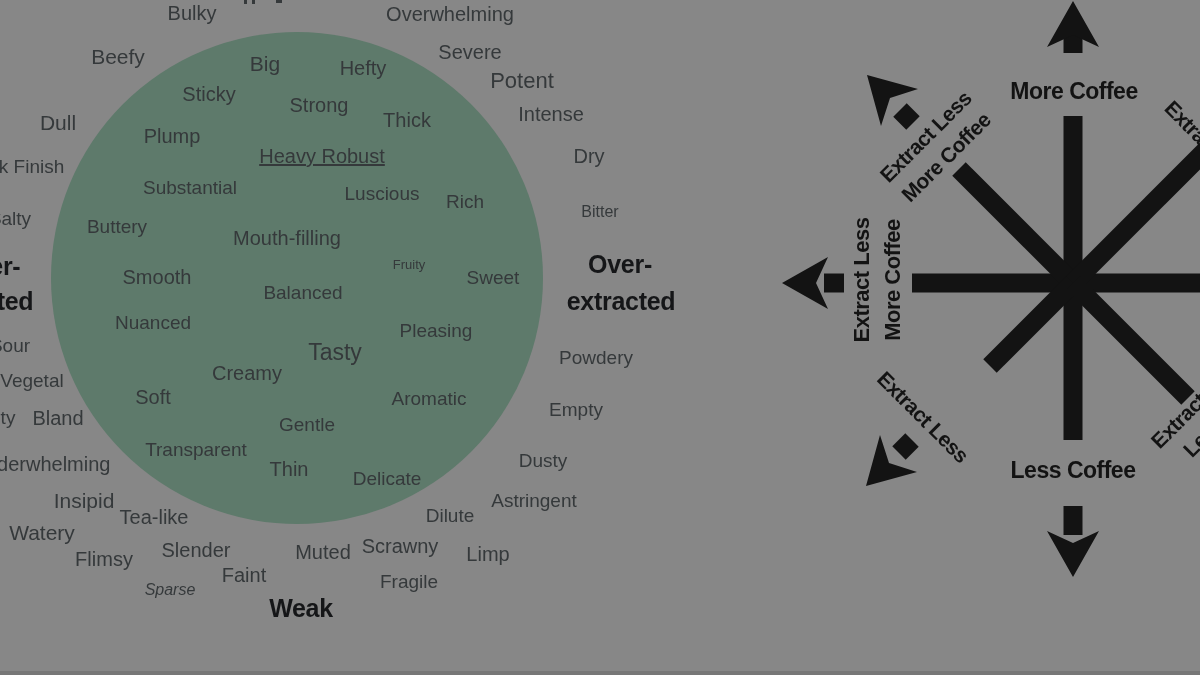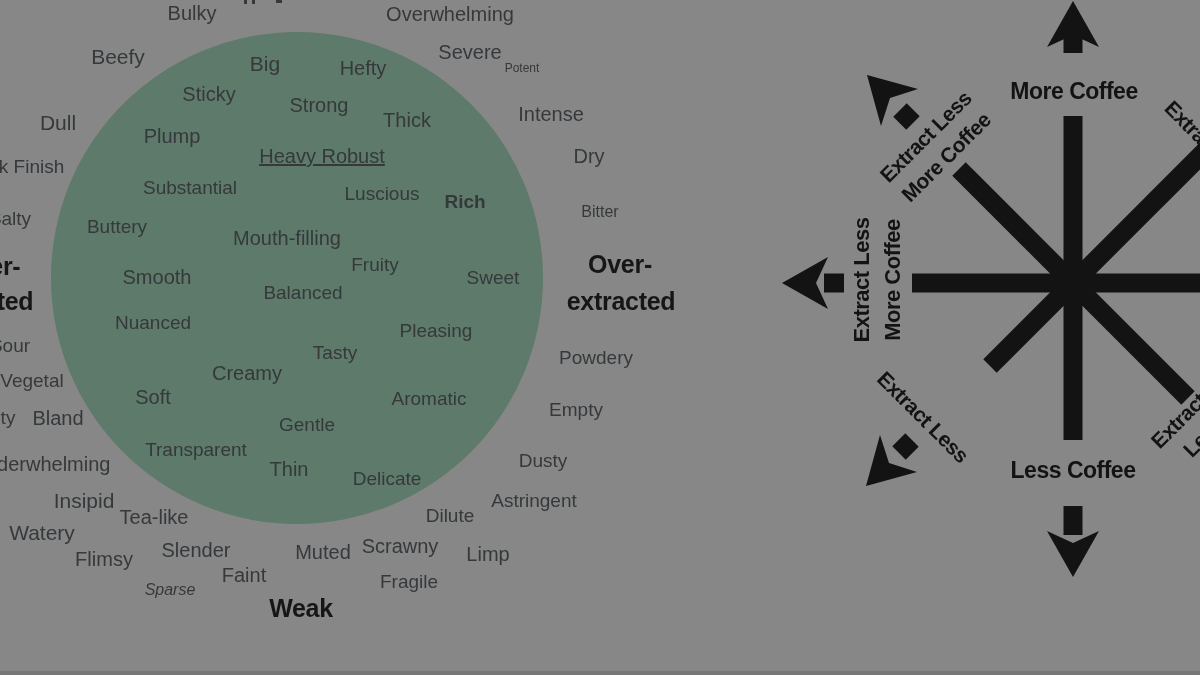--- a/index.html
+++ b/index.html
@@ -53,40 +53,40 @@
       <span class="w" style="left: 363px; top: 68px; font-size: 20px;">Hefty</span>
       <span class="w" style="left: 209px; top: 94px; font-size: 20px;">Sticky</span>
       <span class="w" style="left: 319px; top: 105px; font-size: 20px;">Strong</span>
       <span class="w" style="left: 58px; top: 122px; font-size: 21px;">Dull</span>
       <span class="w" style="left: 172px; top: 136px; font-size: 20px;">Plump</span>
       <span class="w" style="left: 407px; top: 120px; font-size: 20px;">Thick</span>
       <span class="w" style="left: 322px; top: 156px; font-size: 20px; text-decoration: underline;">Heavy Robust</span>
       <span class="w" style="left: 12px; top: 166px; font-size: 19px;">Quick Finish</span>
       <span class="w" style="left: 190px; top: 187px; font-size: 19px;">Substantial</span>
       <span class="w" style="left: 382px; top: 193px; font-size: 19px;">Luscious</span>
-      <span class="w" style="left: 465px; top: 201px; font-size: 19px; font-weight: bold;">Rich</span>
+      <span class="w" style="left: 465px; top: 201px; font-size: 19px;">Rich</span>
       <span class="w" style="left: 450px; top: 14px; font-size: 20px;">Overwhelming</span>
       <span class="w" style="left: 470px; top: 52px; font-size: 20px;">Severe</span>
-      <span class="w" style="left: 522px; top: 68px; font-size: 12px;">Potent</span>
+      <span class="w" style="left: 522px; top: 81px; font-size: 22px;">Potent</span>
       <span class="w" style="left: 551px; top: 114px; font-size: 20px;">Intense</span>
       <span class="w" style="left: 589px; top: 156px; font-size: 20px;">Dry</span>
       <span class="w" style="left: 600px; top: 212px; font-size: 16px;">Bitter</span>
       <span class="w" style="left: 10px; top: 218px; font-size: 19px;">Salty</span>
       <span class="w" style="left: 117px; top: 226px; font-size: 19px;">Buttery</span>
       <span class="w" style="left: 287px; top: 238px; font-size: 20px;">Mouth-filling</span>
       <span class="w bold" style="left: -19px; top: 266px; font-size: 25px;">Under-</span>
       <span class="w bold" style="left: -21px; top: 301px; font-size: 25px;">extracted</span>
       <span class="w" style="left: 157px; top: 277px; font-size: 20px;">Smooth</span>
       <span class="w" style="left: 303px; top: 292px; font-size: 19px;">Balanced</span>
-      <span class="w" style="left: 375px; top: 264px; font-size: 19px;">Fruity</span>
+      <span class="w" style="left: 409px; top: 264px; font-size: 13px;">Fruity</span>
       <span class="w" style="left: 493px; top: 277px; font-size: 19px;">Sweet</span>
       <span class="w" style="left: 153px; top: 322px; font-size: 19px;">Nuanced</span>
       <span class="w" style="left: 436px; top: 330px; font-size: 19px;">Pleasing</span>
       <span class="w" style="left: 10px; top: 345px; font-size: 19px;">Sour</span>
-      <span class="w" style="left: 335px; top: 352px; font-size: 19px;">Tasty</span>
+      <span class="w" style="left: 335px; top: 352px; font-size: 23px;">Tasty</span>
       <span class="w" style="left: 247px; top: 373px; font-size: 20px;">Creamy</span>
       <span class="w" style="left: 32px; top: 380px; font-size: 19px;">Vegetal</span>
       <span class="w" style="left: 153px; top: 397px; font-size: 20px;">Soft</span>
       <span class="w" style="left: 429px; top: 398px; font-size: 19px;">Aromatic</span>
       <span class="w" style="left: 8px; top: 417px; font-size: 19px; text-align: center;">ty</span>
       <span class="w" style="left: 58px; top: 418px; font-size: 20px;">Bland</span>
       <span class="w bold" style="left: 620px; top: 264px; font-size: 25px;">Over-</span>
       <span class="w bold" style="left: 621px; top: 301px; font-size: 25px;">extracted</span>
       <span class="w" style="left: 596px; top: 357px; font-size: 19px;">Powdery</span>
       <span class="w" style="left: 576px; top: 409px; font-size: 19px;">Empty</span>

